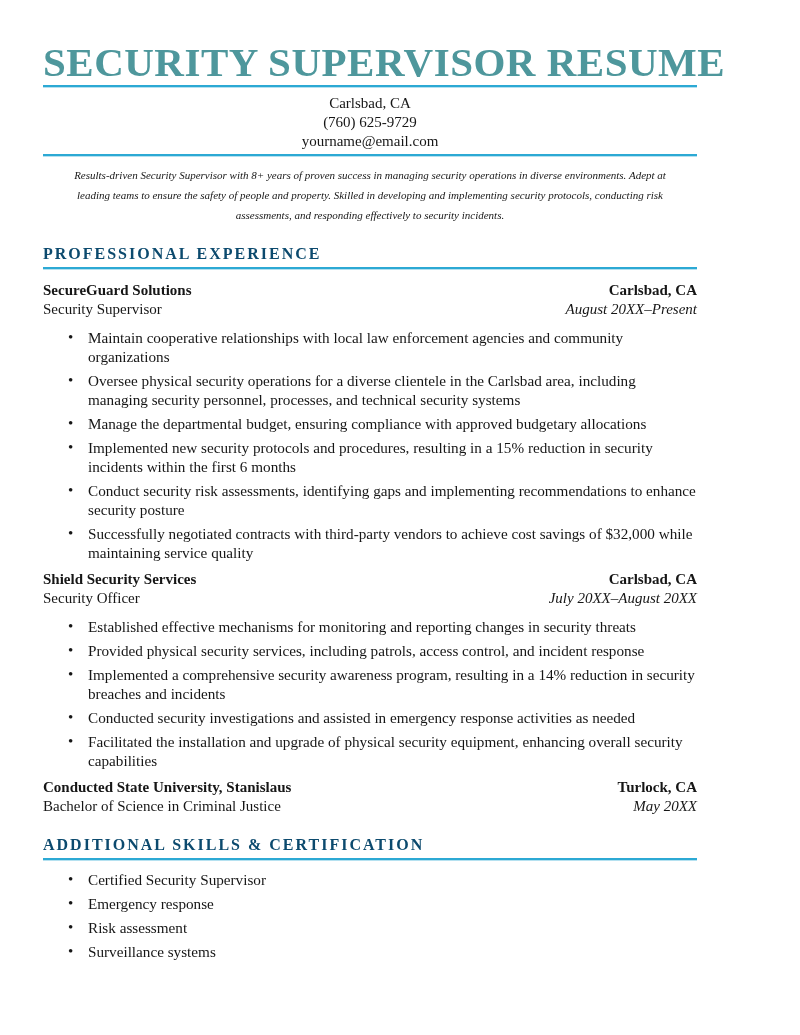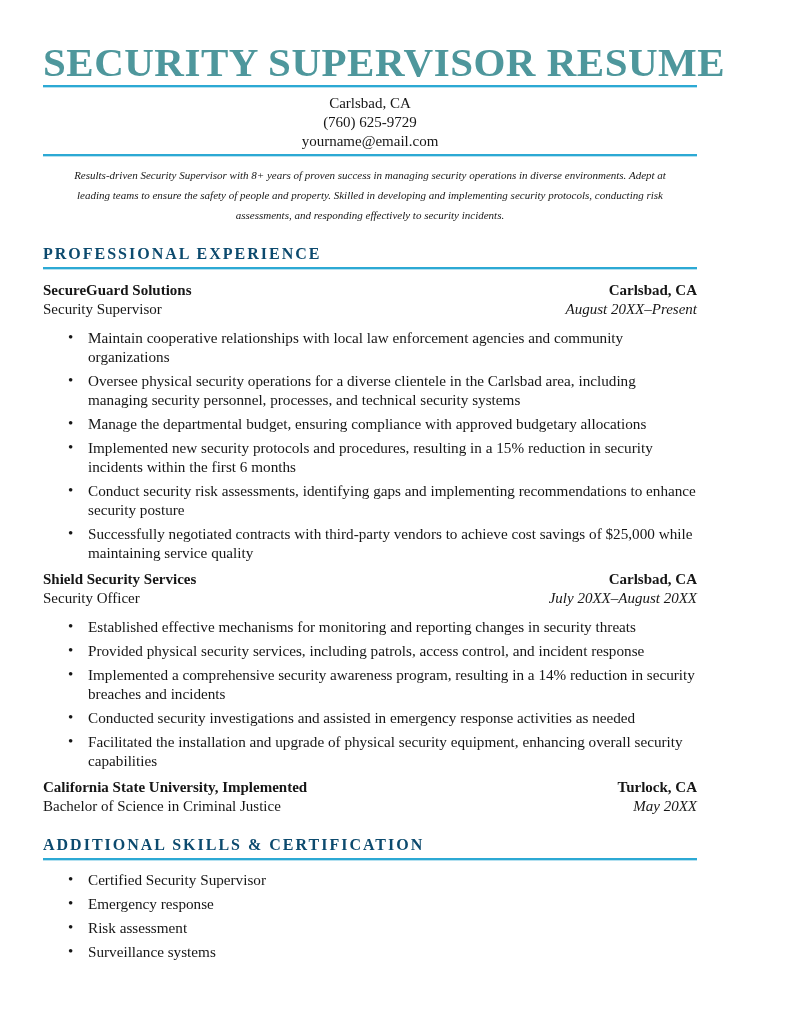--- a/index.html
+++ b/index.html
@@ -119,21 +119,21 @@
     <div class="job-row">
       <span>Security Supervisor</span>
       <span class="dates">August 20XX–Present</span>
     </div>
     <ul class="bullets">
       <li>Maintain cooperative relationships with local law enforcement agencies and community organizations</li>
       <li>Oversee physical security operations for a diverse clientele in the Carlsbad area, including managing security personnel, processes, and technical security systems</li>
       <li>Manage the departmental budget, ensuring compliance with approved budgetary allocations</li>
       <li>Implemented new security protocols and procedures, resulting in a 15% reduction in security incidents within the first 6 months</li>
       <li>Conduct security risk assessments, identifying gaps and implementing recommendations to enhance security posture</li>
-      <li>Successfully negotiated contracts with third-party vendors to achieve cost savings of $25,000 while maintaining service quality</li>
+      <li>Successfully negotiated contracts with third-party vendors to achieve cost savings of $32,000 while maintaining service quality</li>
     </ul>
   </div>
 
   <div class="job job-gap">
     <div class="job-row row-strong">
       <span>Shield Security Services</span>
       <span>Carlsbad, CA</span>
     </div>
     <div class="job-row">
       <span>Security Officer</span>
@@ -144,21 +144,21 @@
       <li>Provided physical security services, including patrols, access control, and incident response</li>
       <li>Implemented a comprehensive security awareness program, resulting in a 14% reduction in security breaches and incidents</li>
       <li>Conducted security investigations and assisted in emergency response activities as needed</li>
       <li>Facilitated the installation and upgrade of physical security equipment, enhancing overall security capabilities</li>
     </ul>
   </div>
 
 
   <div class="edu-block">
     <div class="edu-row row-strong">
-      <span>California State University, Implemented</span>
+      <span>Conducted State University, Stanislaus</span>
       <span>Turlock, CA</span>
     </div>
     <div class="edu-row">
       <span>Bachelor of Science in Criminal Justice</span>
       <span class="dates">May 20XX</span>
     </div>
   </div>
 
   <div class="section-heading">ADDITIONAL SKILLS &amp; CERTIFICATION</div>
 

